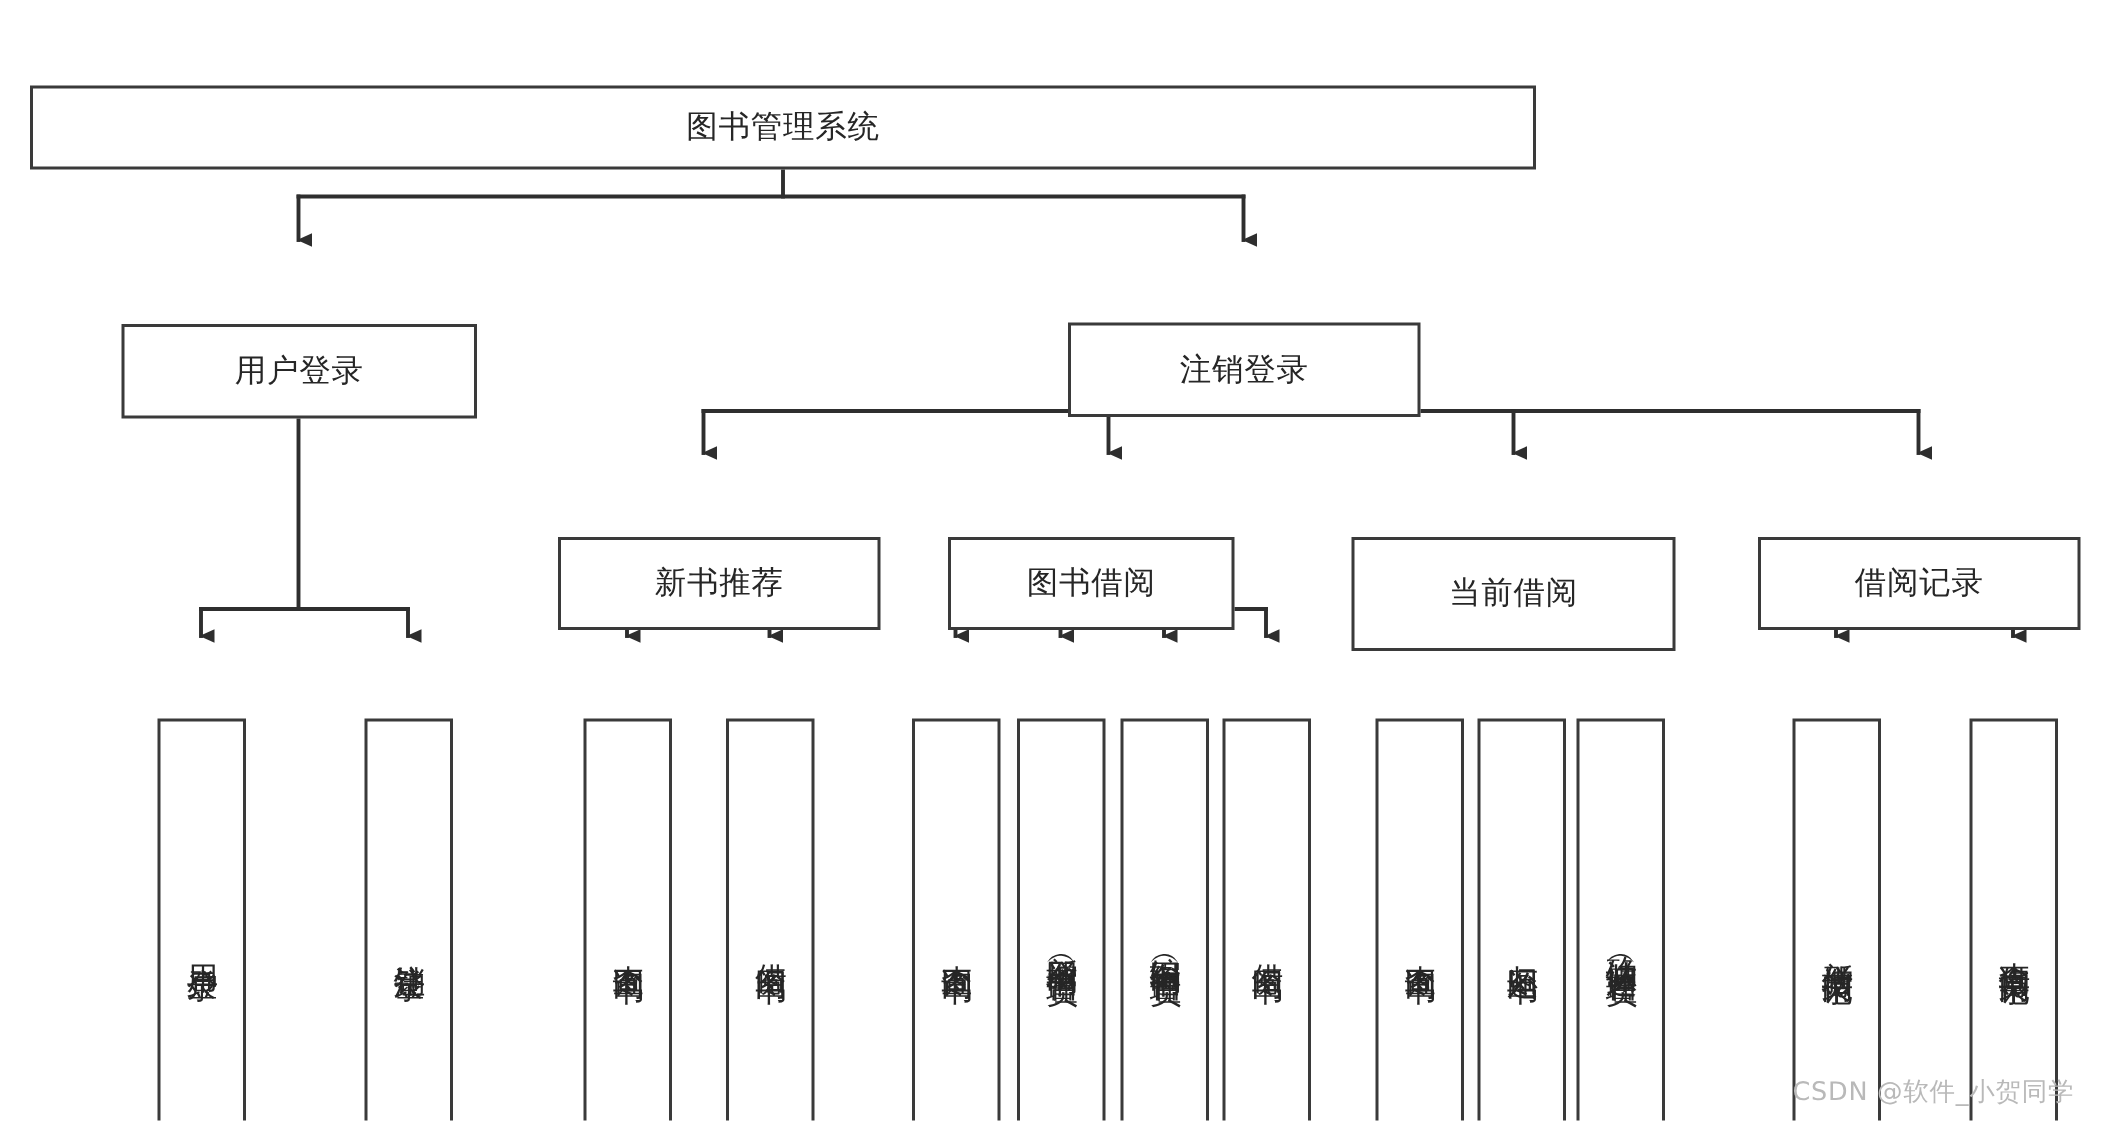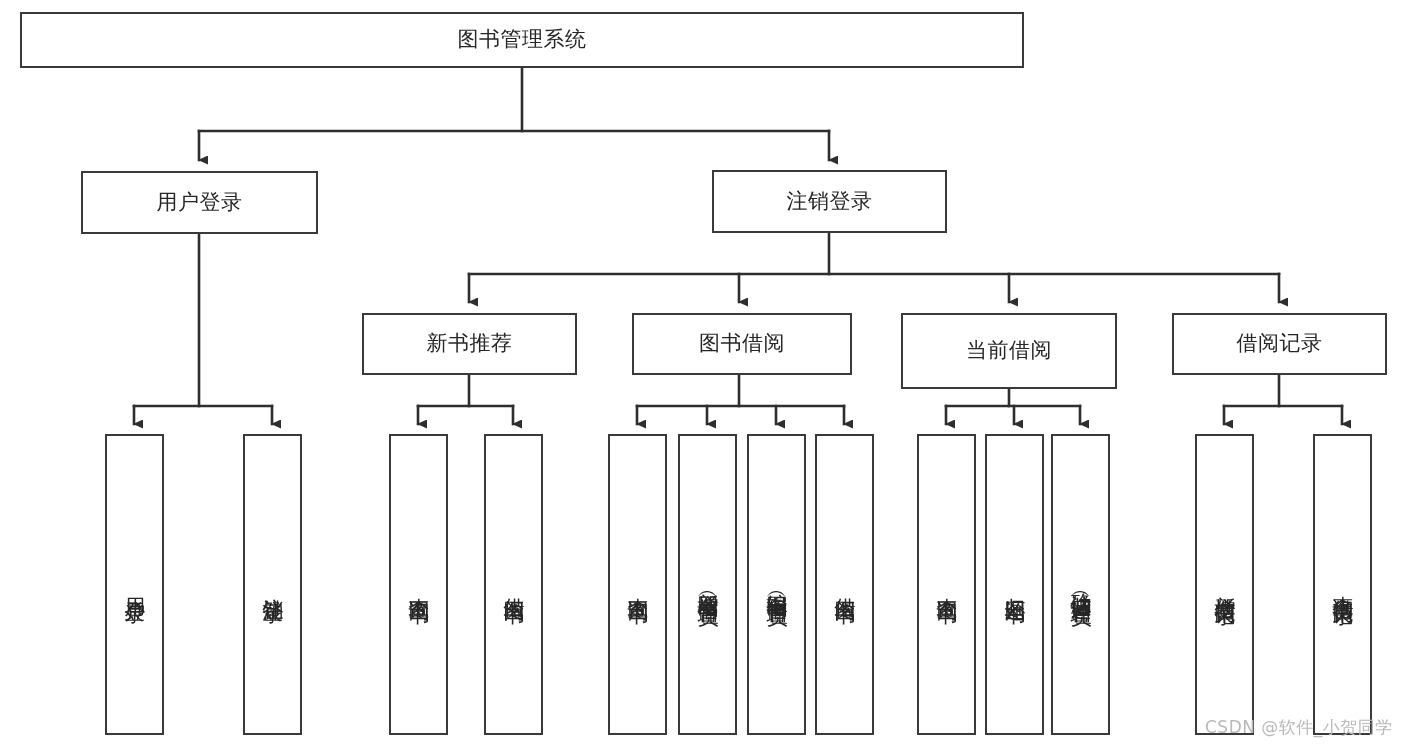--- a/index.html
+++ b/index.html
@@ -28,20 +28,21 @@
   }
   .node-box {
     position: absolute;
     box-sizing: border-box;
     background: #ffffff;
     border: 2.5px solid #3a3a3a;
     display: flex;
     align-items: center;
     justify-content: center;
     overflow: hidden;
+    margin-top: 45px;
   }
   .node-label-h {
     font-size: 21px;
     color: #262626;
     line-height: 1.1;
     letter-spacing: 0.5px;
     white-space: nowrap;
   }
   .node-label-v {
     font-size: 21px;
@@ -52,21 +53,20 @@
     line-height: 1.0;
     white-space: nowrap;
   }
   .watermark {
     position: absolute;
     font-size: 17px;
     color: #b9b9b9;
     white-space: nowrap;
     letter-spacing: 0.5px;
     pointer-events: none;
-    margin-left: 10px;
   }
 </style>
 </head>
 <body>
 
 <div id="diagram-root">
 
   <svg class="diagram-canvas" viewBox="0 0 1405 747" xmlns="http://www.w3.org/2000/svg">
     <defs>
       <marker id="arrowhead" markerWidth="9" markerHeight="10" refX="4.5" refY="9" orient="auto" markerUnits="userSpaceOnUse">
@@ -125,24 +125,24 @@
     <span class="node-label-h">图书管理系统</span>
   </div>
 
   <div class="node-box" style="left:81px; top:171px; width:237px; height:63px;">
     <span class="node-label-h">用户登录</span>
   </div>
   <div class="node-box" style="left:712px; top:170px; width:235px; height:63px;">
     <span class="node-label-h">注销登录</span>
   </div>
 
-  <div class="node-box" style="left:362px; top:313px; width:215px; height:62px;">
+  <div class="node-box" style="left:372px; top:313px; width:215px; height:62px;">
     <span class="node-label-h">新书推荐</span>
   </div>
-  <div class="node-box" style="left:632px; top:313px; width:220px; height:62px;">
+  <div class="node-box" style="left:632px; top:313px; width:191px; height:62px;">
     <span class="node-label-h">图书借阅</span>
   </div>
   <div class="node-box" style="left:901px; top:313px; width:216px; height:76px;">
     <span class="node-label-h">当前借阅</span>
   </div>
   <div class="node-box" style="left:1172px; top:313px; width:215px; height:62px;">
     <span class="node-label-h">借阅记录</span>
   </div>
 
   <div class="node-box" style="left:105px; top:434px; width:59px; height:301px;">

